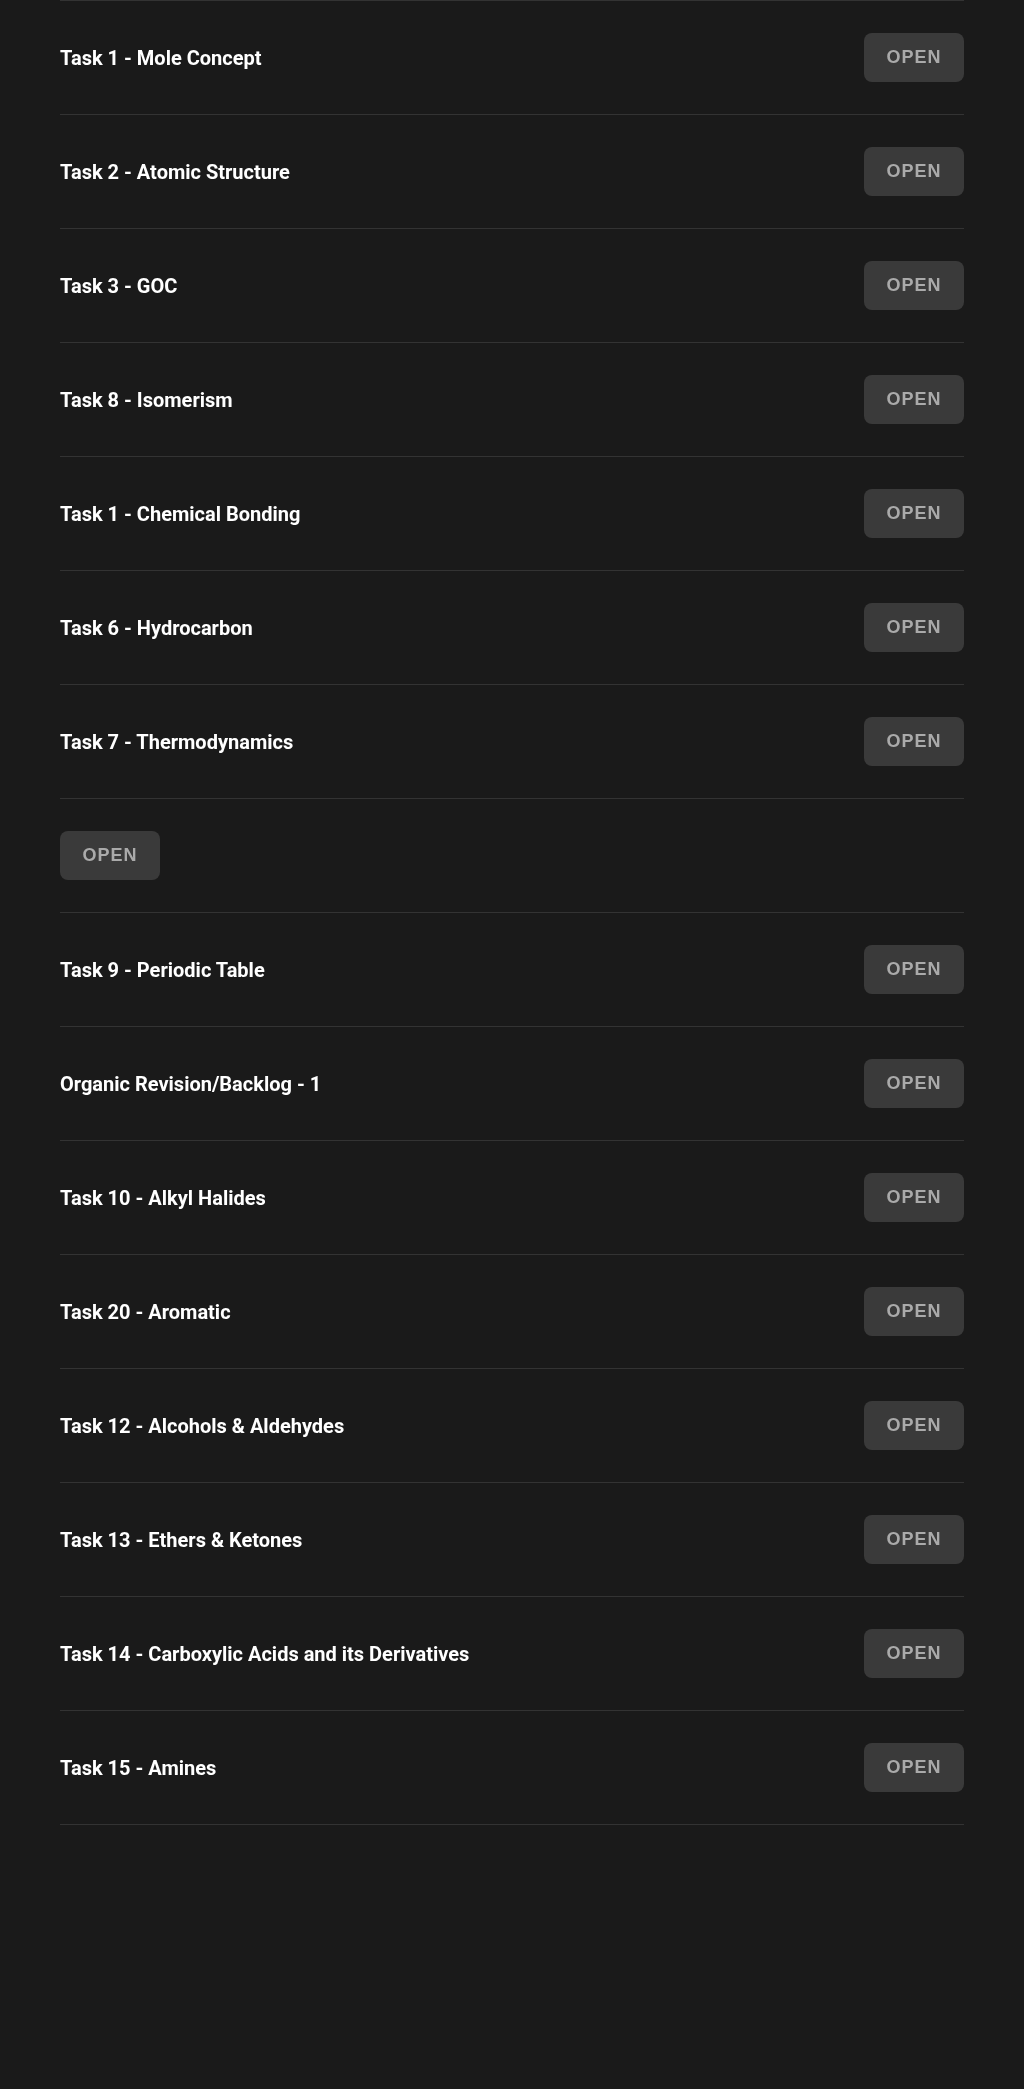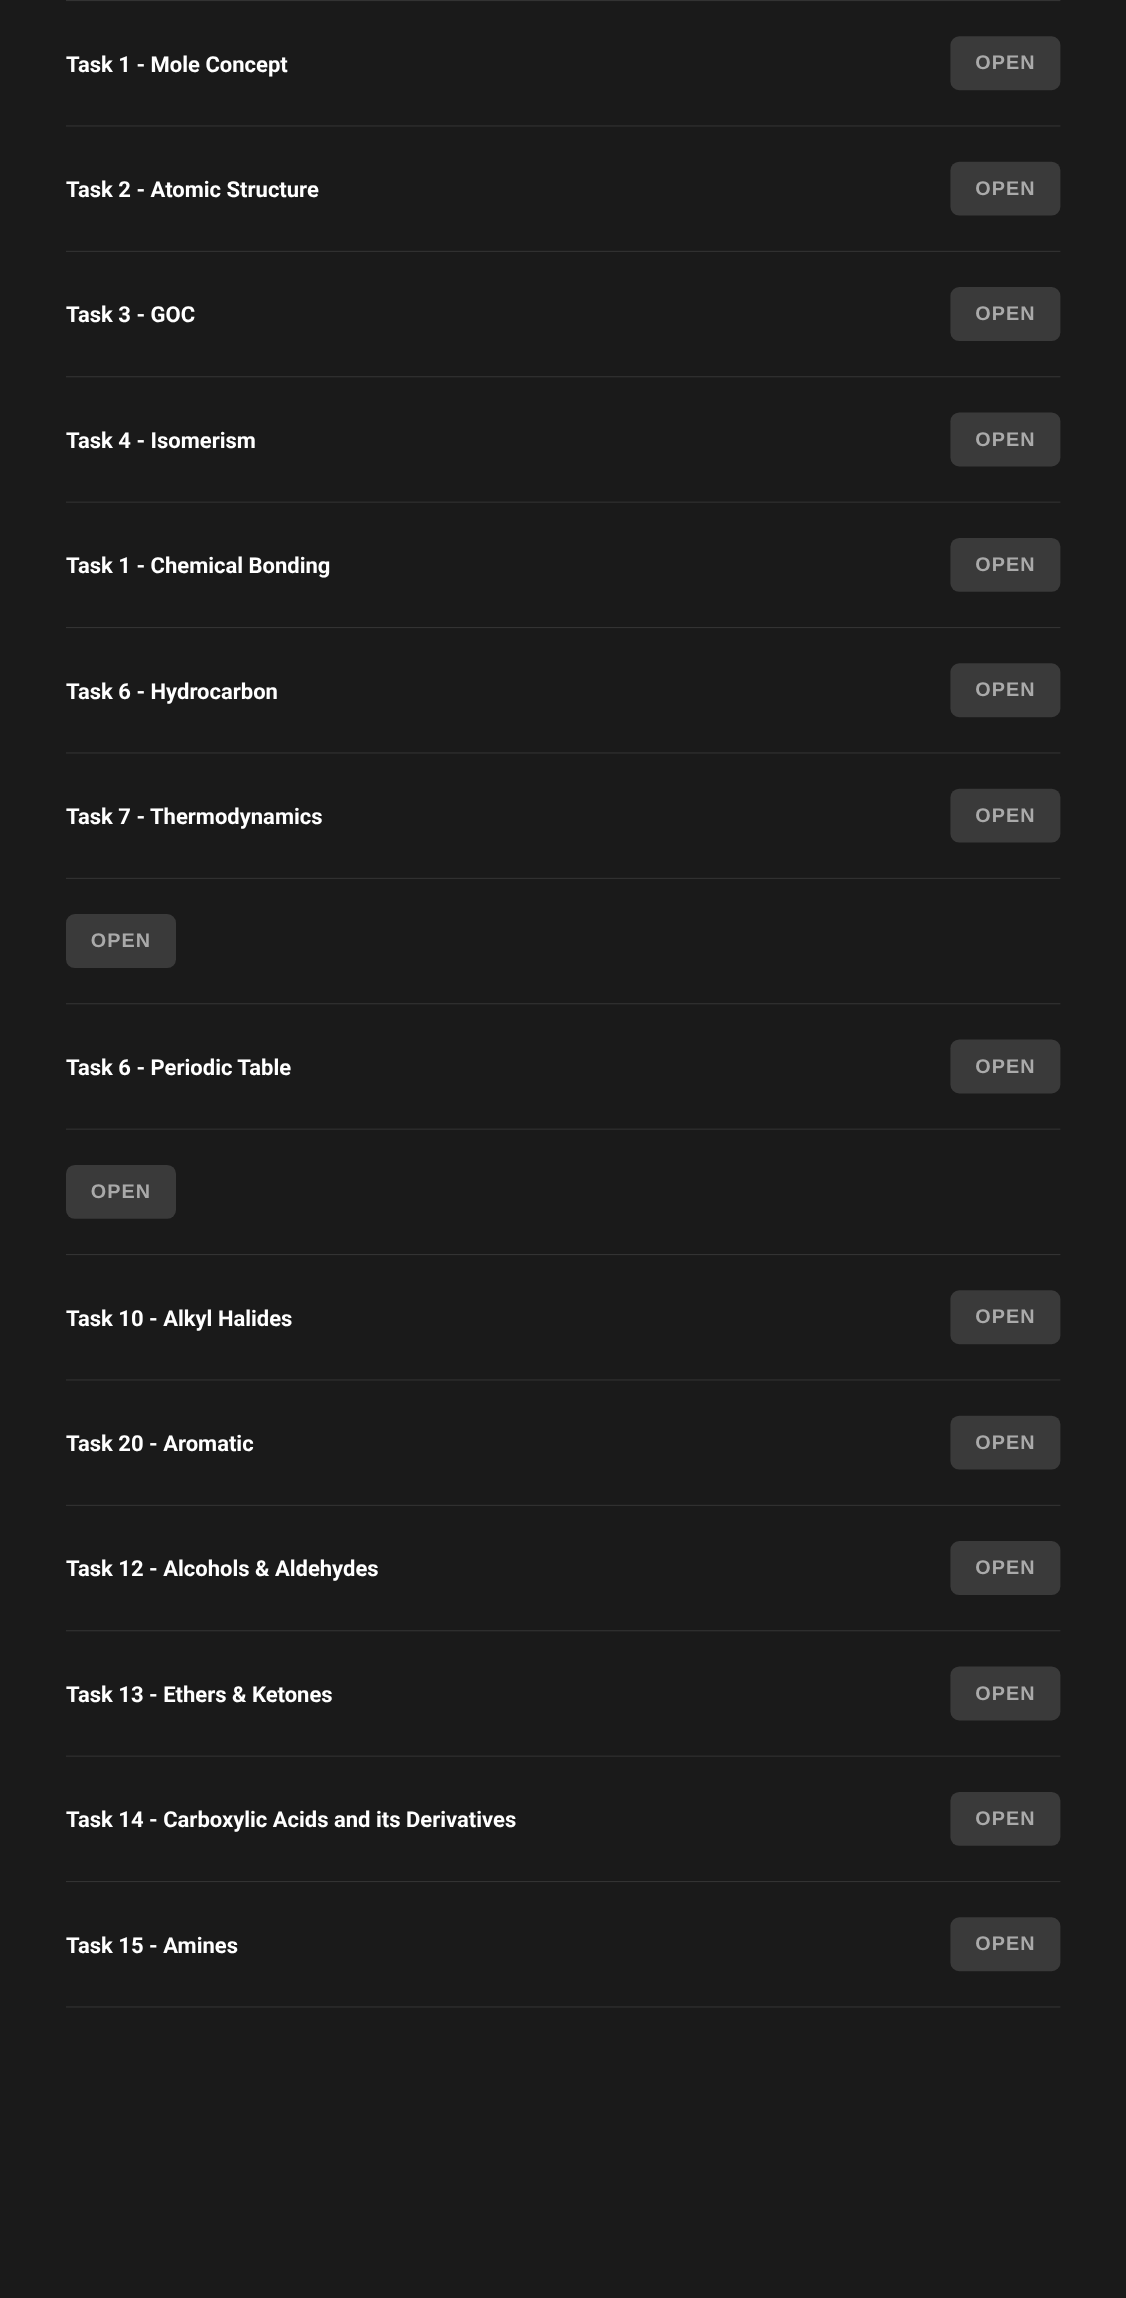--- a/index.html
+++ b/index.html
@@ -66,43 +66,44 @@
     </div>
     <div class="task-item">
       <span class="task-label">Task 2 - Atomic Structure</span>
       <button class="open-button">OPEN</button>
     </div>
     <div class="task-item">
       <span class="task-label">Task 3 - GOC</span>
       <button class="open-button">OPEN</button>
     </div>
     <div class="task-item">
-      <span class="task-label">Task 4 - Isomerism</span>
+      <span class="task-label">Task 8 - Isomerism</span>
       <button class="open-button">OPEN</button>
     </div>
     <div class="task-item">
       <span class="task-label">Task 1 - Chemical Bonding</span>
       <button class="open-button">OPEN</button>
     </div>
     <div class="task-item">
       <span class="task-label">Task 6 - Hydrocarbon</span>
       <button class="open-button">OPEN</button>
     </div>
     <div class="task-item">
       <span class="task-label">Task 7 - Thermodynamics</span>
       <button class="open-button">OPEN</button>
     </div>
     <div class="task-item">
       <button class="open-button">OPEN</button>
     </div>
     <div class="task-item">
-      <span class="task-label">Task 6 - Periodic Table</span>
+      <span class="task-label">Task 9 - Periodic Table</span>
       <button class="open-button">OPEN</button>
     </div>
     <div class="task-item">
+      <span class="task-label">Organic Revision/Backlog - 1</span>
       <button class="open-button">OPEN</button>
     </div>
     <div class="task-item">
       <span class="task-label">Task 10 - Alkyl Halides</span>
       <button class="open-button">OPEN</button>
     </div>
     <div class="task-item">
       <span class="task-label">Task 20 - Aromatic</span>
       <button class="open-button">OPEN</button>
     </div>

